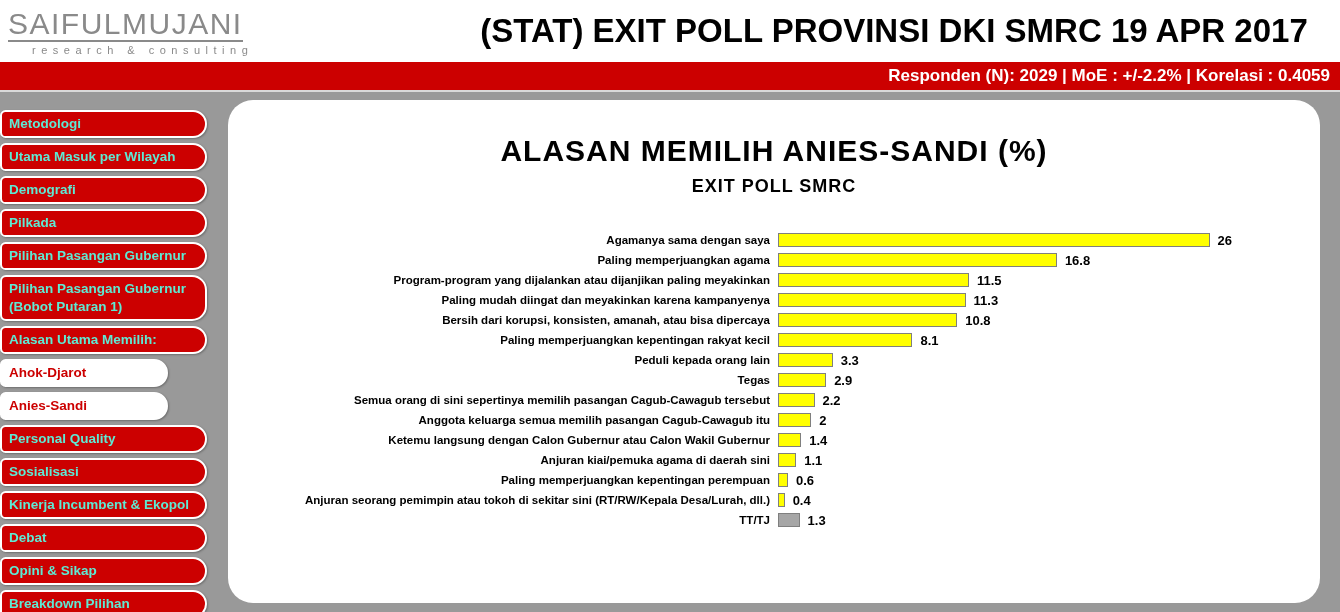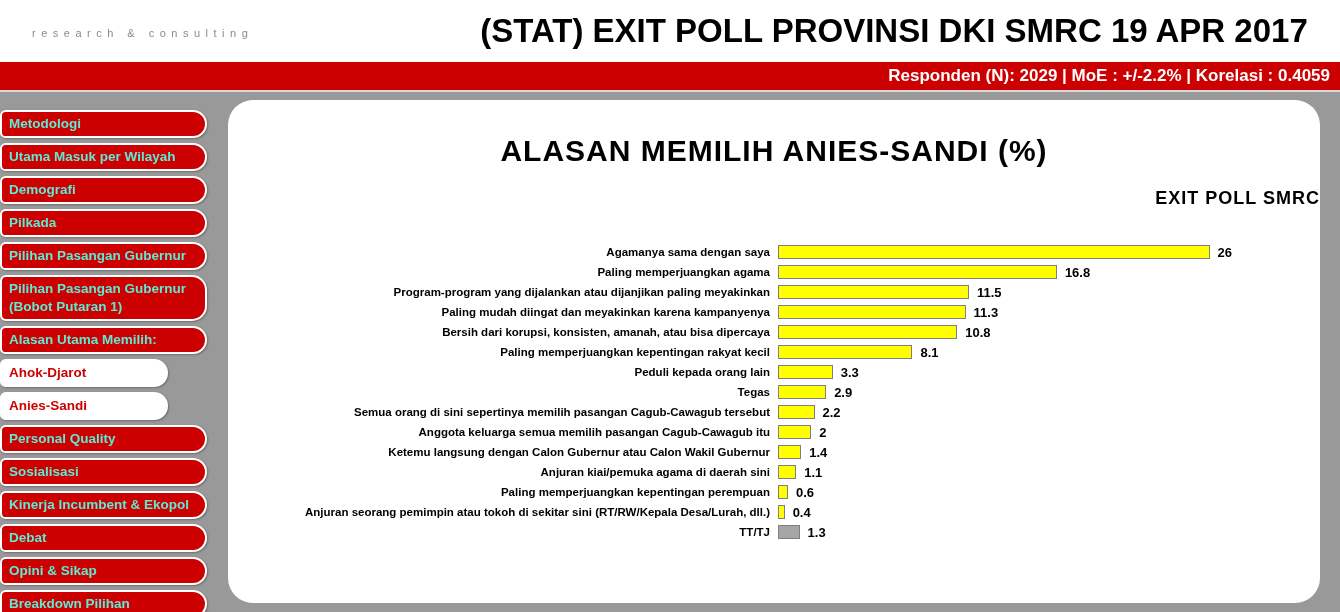--- a/index.html
+++ b/index.html
@@ -62,21 +62,21 @@
   
   .panel {
     position:absolute; left:228px; top:100px; width:1092px; height:503px;
     background:#ffffff; overflow:hidden;border-radius:25px;
   }
   .chart-title {
     margin-top:34px; text-align:center;
     font-size:30px; font-weight:bold; letter-spacing:1px; color:#000;
   }
   .chart-subtitle {
-    margin-top:20px; text-align:right;
+    margin-top:8px; text-align:center;
     font-size:18px; font-weight:bold; letter-spacing:1px; color:#000;
   }
   .chart { margin-top:33px; }
   .row { display:flex; align-items:center; height:20px; }
   .row-label {
     width:550px; padding-right:8px; flex:0 0 550px;
     text-align:right; font-size:11.5px; font-weight:bold; color:#000;
     white-space:nowrap;
   }
   .row-bar {
@@ -84,20 +84,21 @@
     background: var(--bar-yellow, #ffff00);
     border:1px solid var(--bar-border, #7f7f7f);
   }
   .row-value { margin-left:8px; font-size:13px; font-weight:bold; color:#000; }
 </style>
 </head>
 <body>
 
 <div class="header">
   <div class="logo">
+    <div class="logo-name">SAIFULMUJANI</div>
     <div class="logo-tagline">research &amp; consulting</div>
   </div>
   <div class="page-title">(STAT) EXIT POLL PROVINSI DKI SMRC 19 APR 2017</div>
 </div>
 
 <div class="statsbar">
   <span>Responden (N): 2029 | MoE : +/-2.2% | Korelasi : 0.4059</span>
 </div>
 
 <div class="sidebar">

